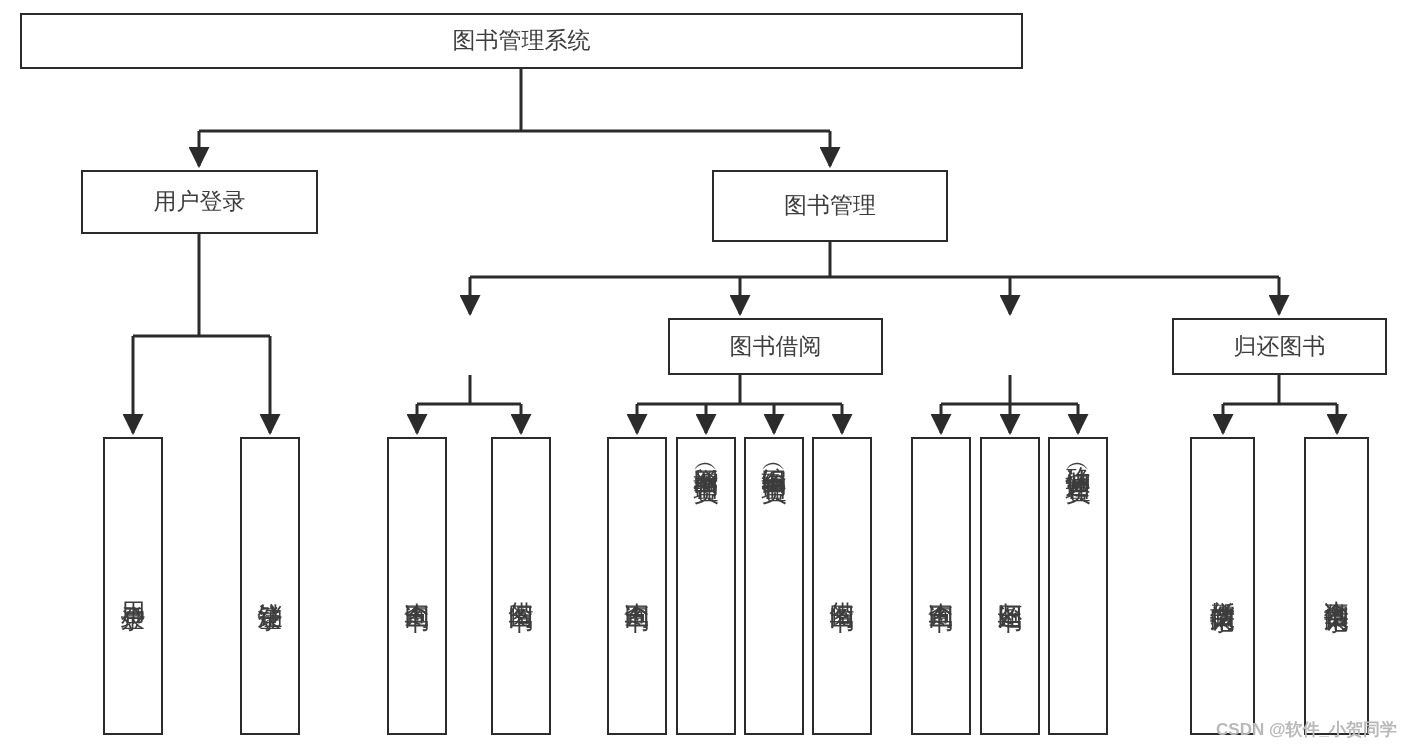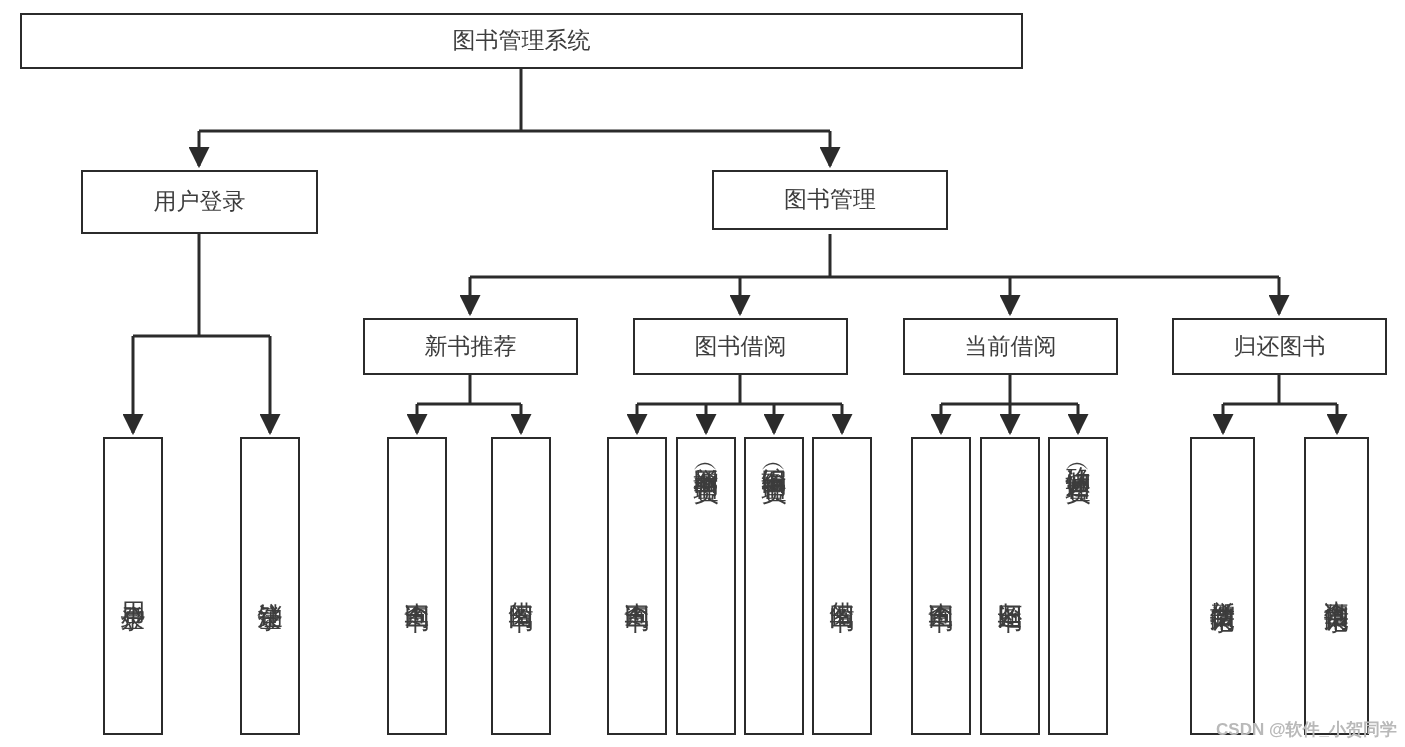--- a/index.html
+++ b/index.html
@@ -136,32 +136,26 @@
     </g>
   </svg>
 
   <div class="node h" style="left:20px; top:13px; width:1003px; height:56px;">
     <span class="node-label">图书管理系统</span>
   </div>
 
   <div class="node h" style="left:81px; top:170px; width:237px; height:64px;">
     <span class="node-label">用户登录</span>
   </div>
-  <div class="node h" style="left:712px; top:170px; width:236px; height:60px;">
+  <div class="node h" style="left:712px; top:170px; width:236px; height:72px;">
     <span class="node-label">图书管理</span>
   </div>
 
-  <div class="node h" style="left:363px; top:318px; width:215px; height:57px;">
-    <span class="node-label">新书推荐</span>
-  </div>
-  <div class="node h" style="left:633px; top:318px; width:215px; height:57px;">
+  <div class="node h" style="left:668px; top:318px; width:215px; height:57px;">
     <span class="node-label">图书借阅</span>
-  </div>
-  <div class="node h" style="left:903px; top:318px; width:215px; height:57px;">
-    <span class="node-label">当前借阅</span>
   </div>
   <div class="node h" style="left:1172px; top:318px; width:215px; height:57px;">
     <span class="node-label">归还图书</span>
   </div>
 
   <div class="node v center" style="left:103px; top:437px; width:60px; height:298px;">
     <span class="node-label">用户登录</span>
   </div>
   <div class="node v center" style="left:240px; top:437px; width:60px; height:298px;">
     <span class="node-label">注销登录</span>

